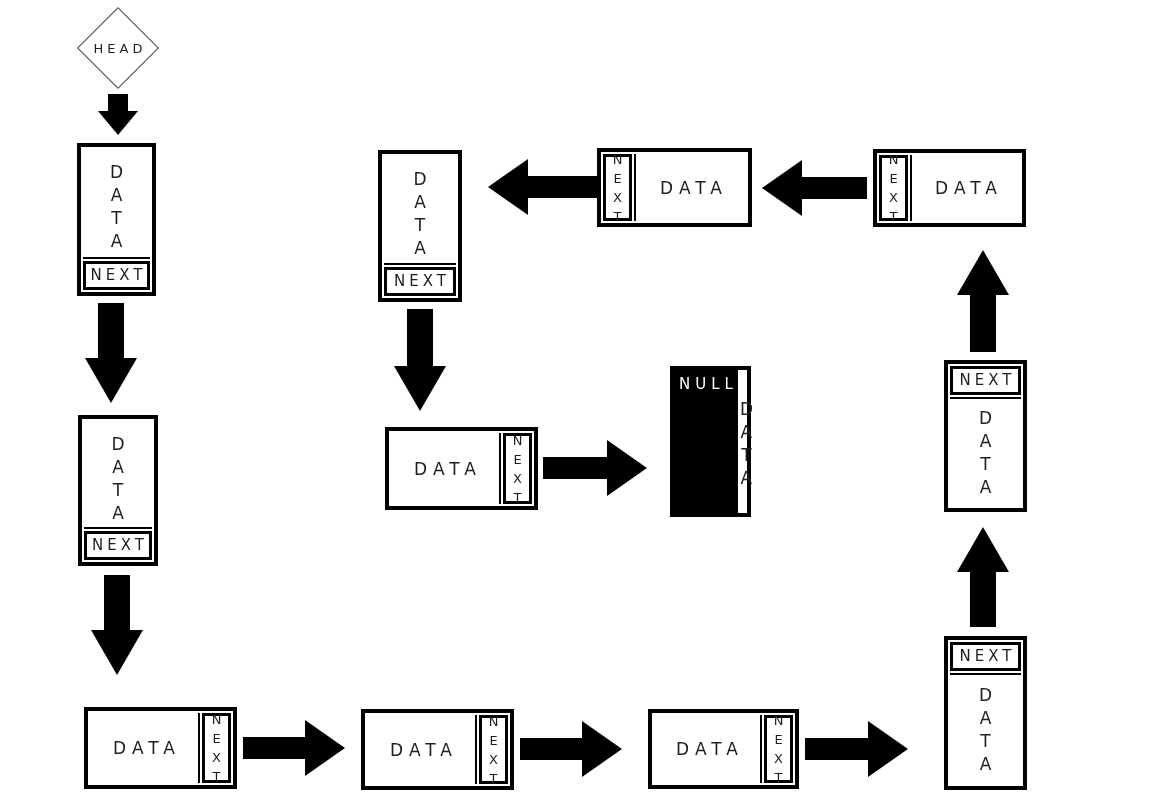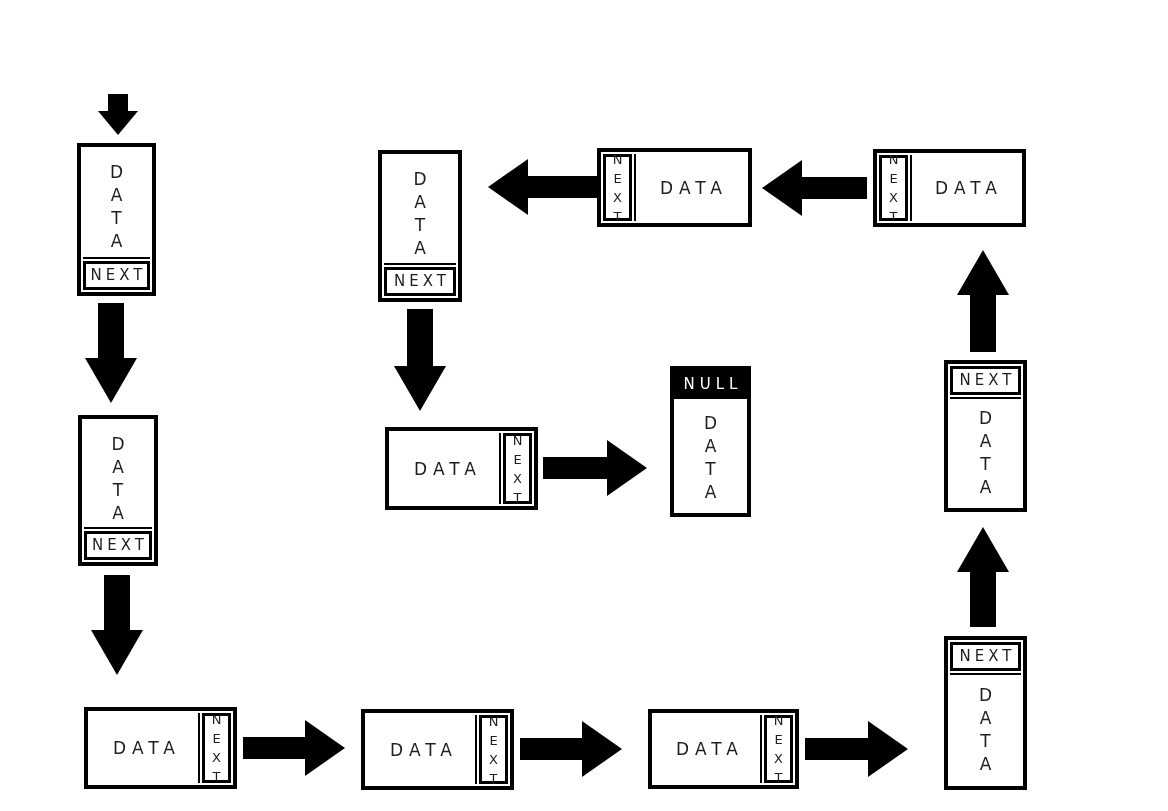--- a/index.html
+++ b/index.html
@@ -66,21 +66,21 @@
     border: 3px solid #000;
     display: flex;
     align-items: center;
     justify-content: center;
   }
   .next-col .vtext { width: 14px; font-size: 13px; line-height: 19px; }
   .h-node.next-right .data-cell { border-right: 2px solid #000; margin-right: 2px; }
   .h-node.next-left  .data-cell { border-left: 2px solid #000; margin-left: 2px; }
 
   
-  .null-node { padding: 0; flex-direction: column; }
+  .null-node { padding: 0; flex-direction: row; }
   .null-header {
     background: #000;
     color: #fff;
     text-align: center;
     font-size: 15px;
     letter-spacing: 5px;
     text-indent: 5px;
     padding: 5px 0 6px 0;
   }
   .null-node .data-cell { padding-top: 4px; }
@@ -130,20 +130,24 @@
   .a-up .shaft { flex: 1; width: 26px; }
 
   .a-small .shaft { width: 20px; }
   .a-small .head  { border-left: 20px solid transparent; border-right: 20px solid transparent; border-top: 24px solid #000; }
 </style>
 </head>
 <body>
 
 <div class="canvas">
 
+  <div class="head-wrap">
+    <div class="diamond"></div>
+    <div class="head-label">HEAD</div>
+  </div>
 
   <div class="arrow a-down a-small" style="left:98px;top:94px;width:40px;height:41px;">
     <div class="shaft"></div>
     <div class="head"></div>
   </div>
 
   <div class="node v-node next-bottom" style="left:77px;top:143px;width:79px;height:153px;">
     <div class="data-cell">
       <span class="vtext">DATA</span>
     </div>

